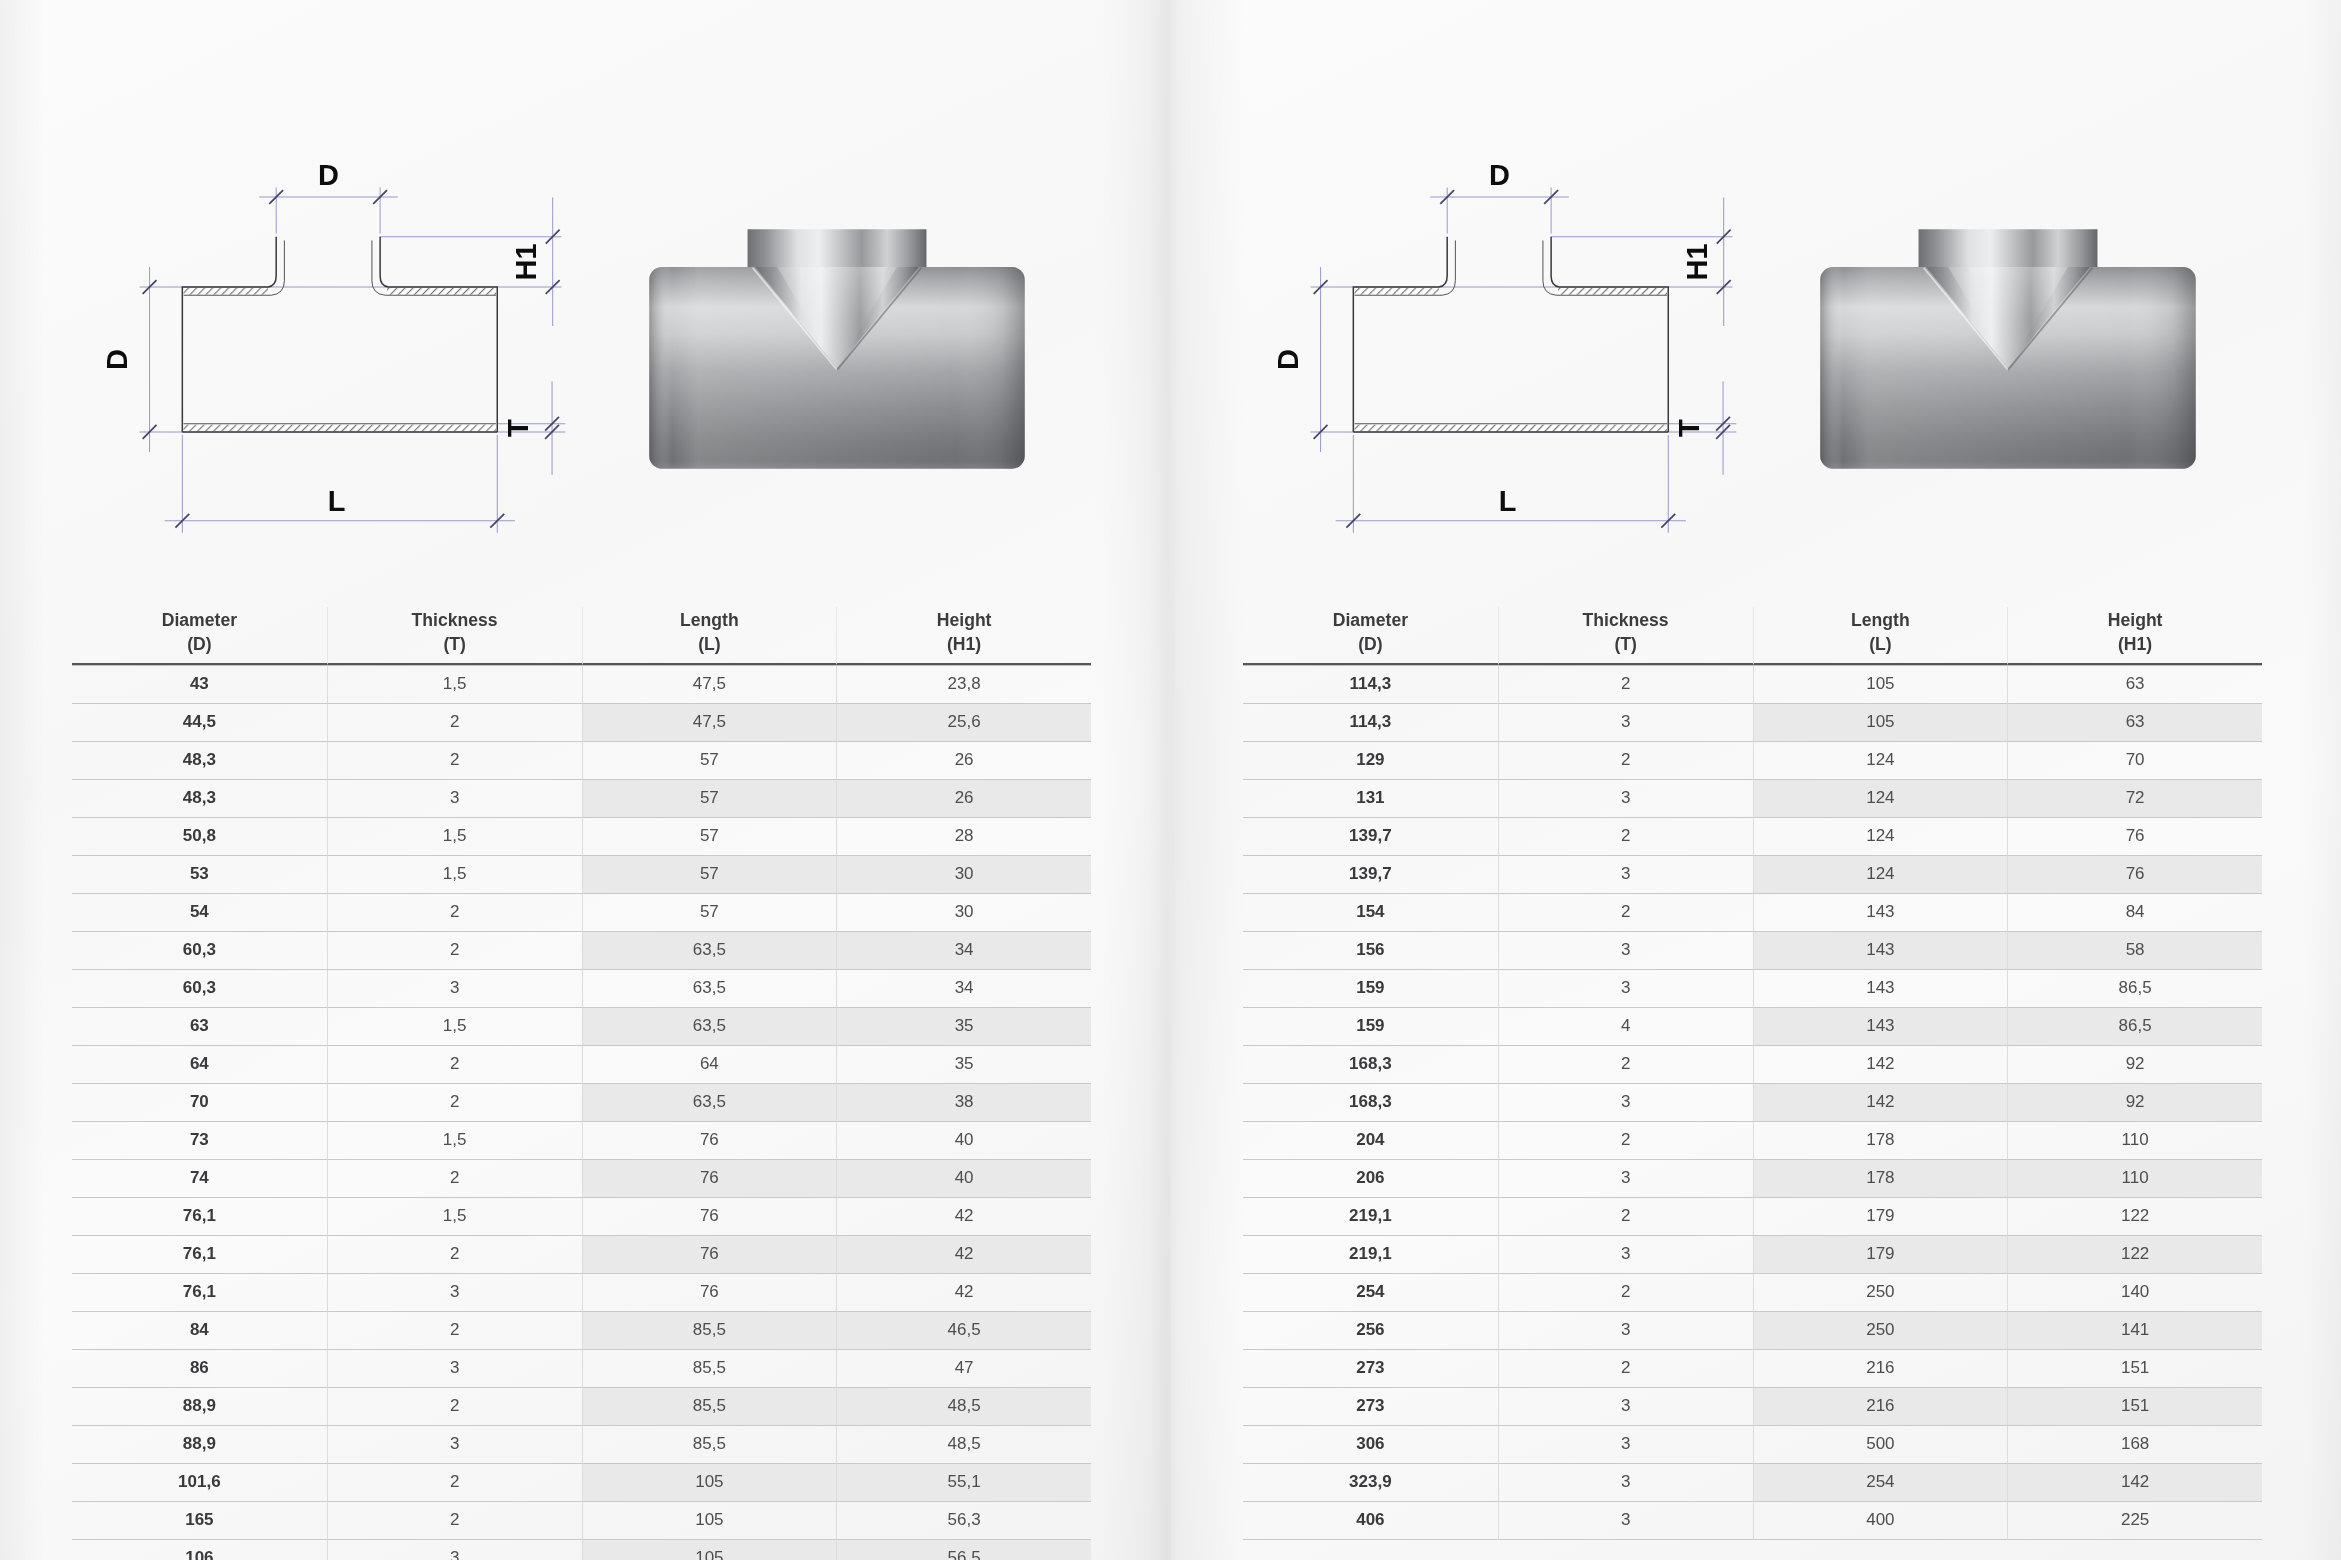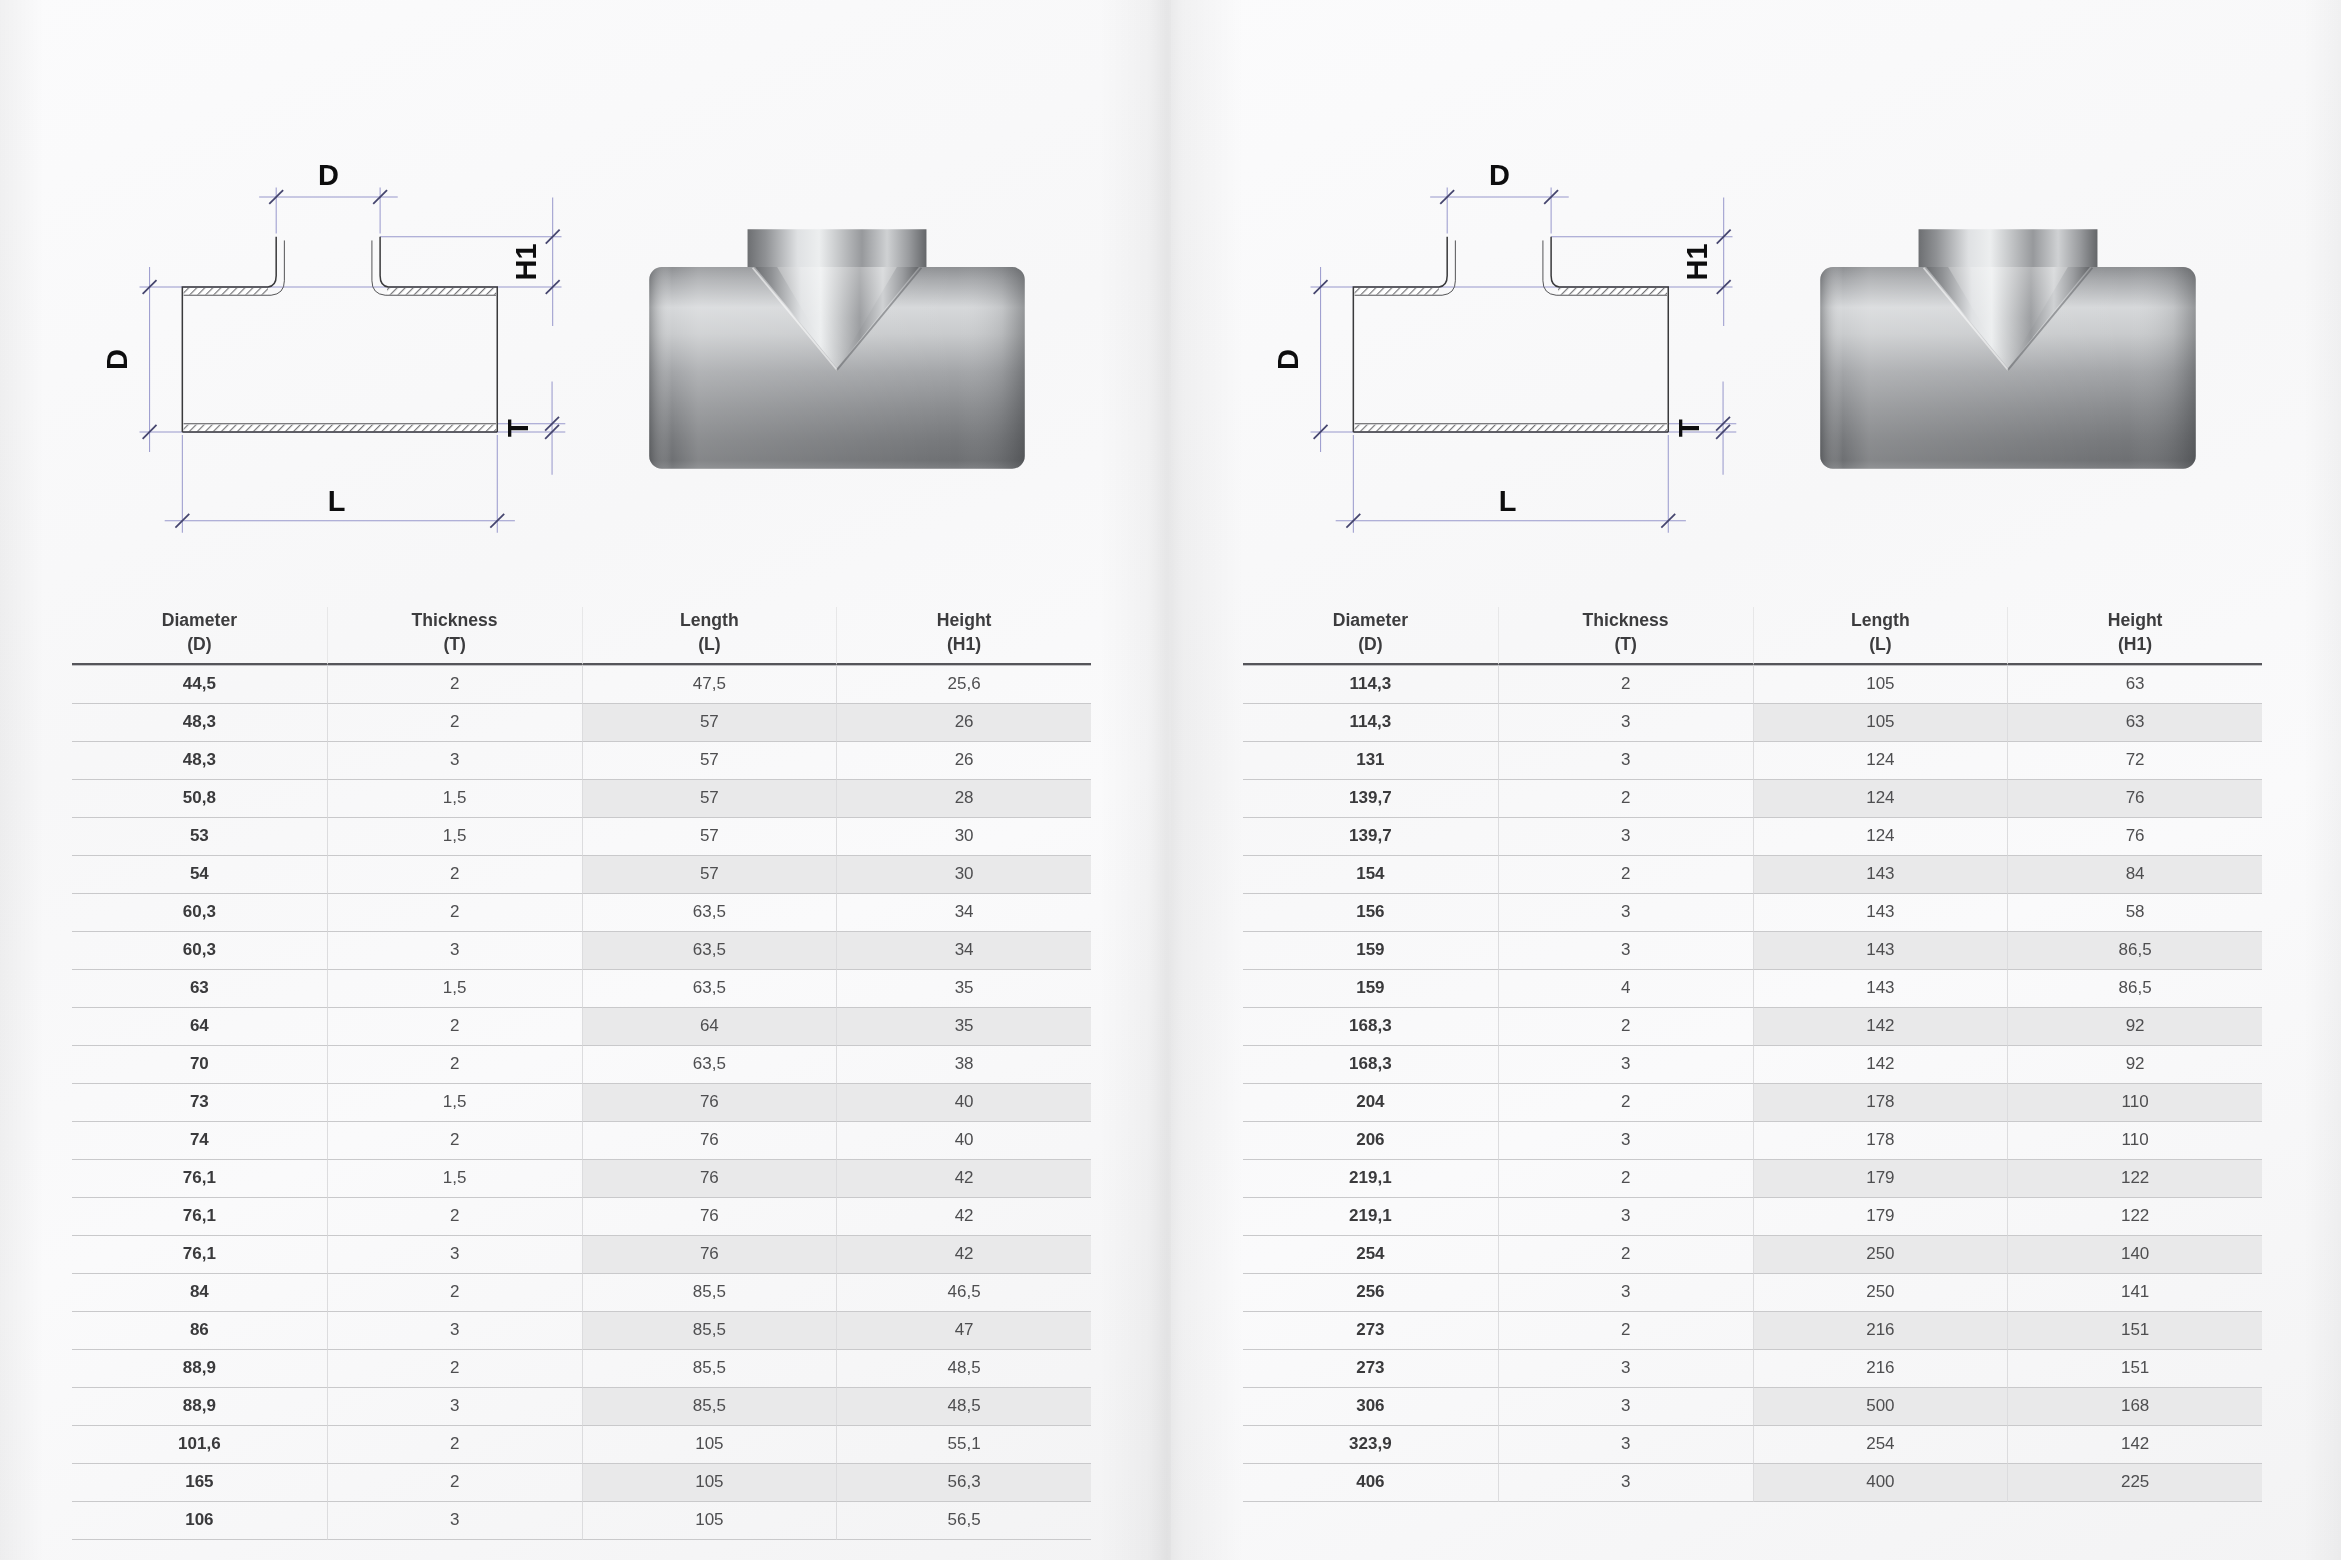--- a/index.html
+++ b/index.html
@@ -175,20 +175,26 @@
               <span class="hline">(L)</span>
             </th>
             <th>
               <span class="hline">Height</span>
               <span class="hline">(H1)</span>
             </th>
           </tr>
         </thead>
         <tbody>
             <tr>
+              <td>43</td>
+              <td>1,5</td>
+              <td>47,5</td>
+              <td>23,8</td>
+            </tr>
+            <tr>
               <td>44,5</td>
               <td>2</td>
               <td>47,5</td>
               <td>25,6</td>
             </tr>
             <tr>
               <td>48,3</td>
               <td>2</td>
               <td>57</td>
               <td>26</td>
@@ -411,20 +417,26 @@
               <td>105</td>
               <td>63</td>
             </tr>
             <tr>
               <td>114,3</td>
               <td>3</td>
               <td>105</td>
               <td>63</td>
             </tr>
             <tr>
+              <td>129</td>
+              <td>2</td>
+              <td>124</td>
+              <td>70</td>
+            </tr>
+            <tr>
               <td>131</td>
               <td>3</td>
               <td>124</td>
               <td>72</td>
             </tr>
             <tr>
               <td>139,7</td>
               <td>2</td>
               <td>124</td>
               <td>76</td>

